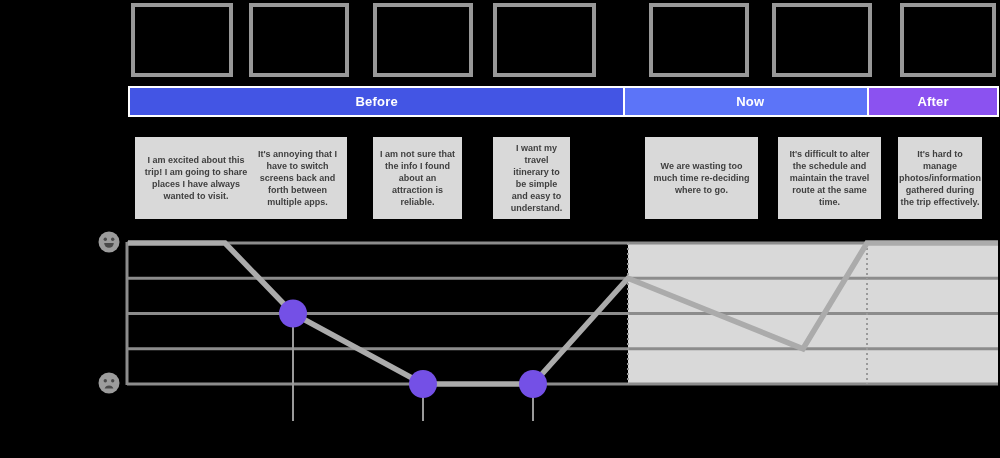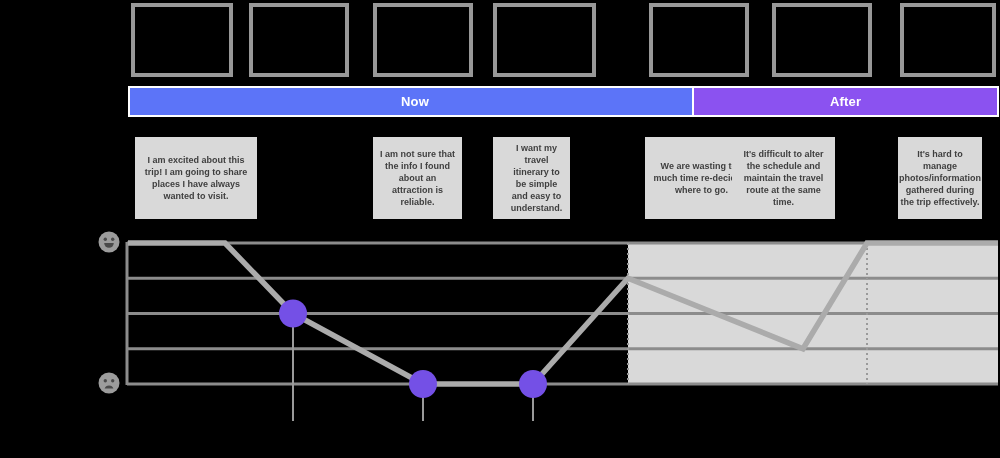--- a/index.html
+++ b/index.html
@@ -37,41 +37,47 @@
 
   <div class="photo-box" style="left:131px;width:94px;"></div>
   <div class="photo-box" style="left:249px;width:92px;"></div>
   <div class="photo-box" style="left:373px;width:92px;"></div>
   <div class="photo-box" style="left:493px;width:95px;"></div>
   <div class="photo-box" style="left:649px;width:92px;"></div>
   <div class="photo-box" style="left:772px;width:92px;"></div>
   <div class="photo-box" style="left:900px;width:88px;"></div>
 
   <div class="timeline-strip">
+    <div class="phase-seg" style="flex: 498 0 0px; background: rgb(67, 85, 228);">
+      <span>Before</span>
+    </div>
     <div class="phase-seg" style="flex: 236 0 0px; background: rgb(92, 116, 248); padding-left: 8px;">
       <span>Now</span>
     </div>
     <div class="phase-seg" style="flex: 129 0 0px; background: rgb(139, 82, 240);">
       <span>After</span>
     </div>
   </div>
 
   <div class="quote-card" style="left:135px;width:122px;">
     <span>I am excited about this trip! I am going to share places I have always wanted to visit.</span>
     </div>
+  <div class="quote-card" style="left:248px;width:99px;">
+    <span>It's annoying that I have to switch screens back and forth between multiple apps.</span>
+    </div>
   <div class="quote-card" style="left:373px;width:89px;text-align:center;">
     <span>I am not sure that the info I found about an attraction is reliable.</span>
     </div>
   <div class="quote-card" style="left:493px;width:77px;padding-left:16px;">
     <span>I want my travel itinerary to be simple and easy to understand.</span>
     </div>
   <div class="quote-card" style="left:645px;width:113px;">
     <span>We are wasting too much time re-deciding where to go.</span>
     </div>
-  <div class="quote-card" style="left:732px;width:103px;text-align:center;">
+  <div class="quote-card" style="left:778px;width:103px;text-align:center;">
     <span>It's difficult to alter the schedule and maintain the travel route at the same time.</span>
     </div>
   <div class="quote-card" style="left:898px;width:84px;">
     <span>It's hard to manage photos/information gathered during the trip effectively.</span>
     </div>
 
   <svg class="face-icon" style="top:230px;" viewBox="0 0 24 24">
     <circle cx="12" cy="12" r="10.5" fill="#9C9C9C"></circle>
     <circle cx="8.3" cy="9.3" r="1.7" fill="#4a4a4a"></circle>
     <circle cx="15.7" cy="9.3" r="1.7" fill="#4a4a4a"></circle>

